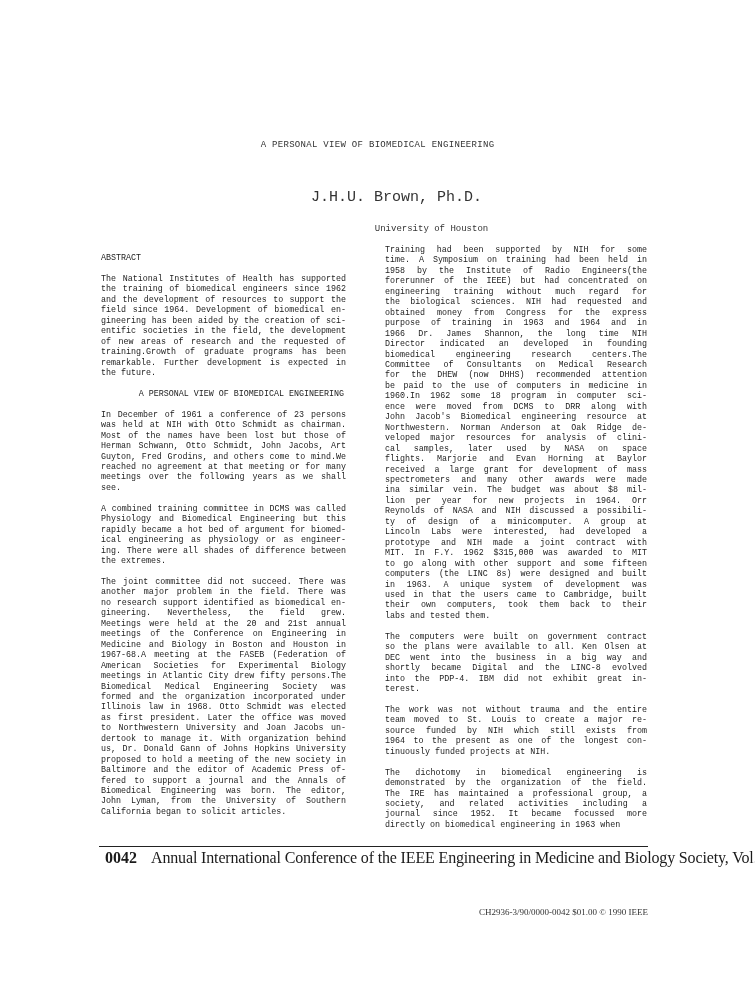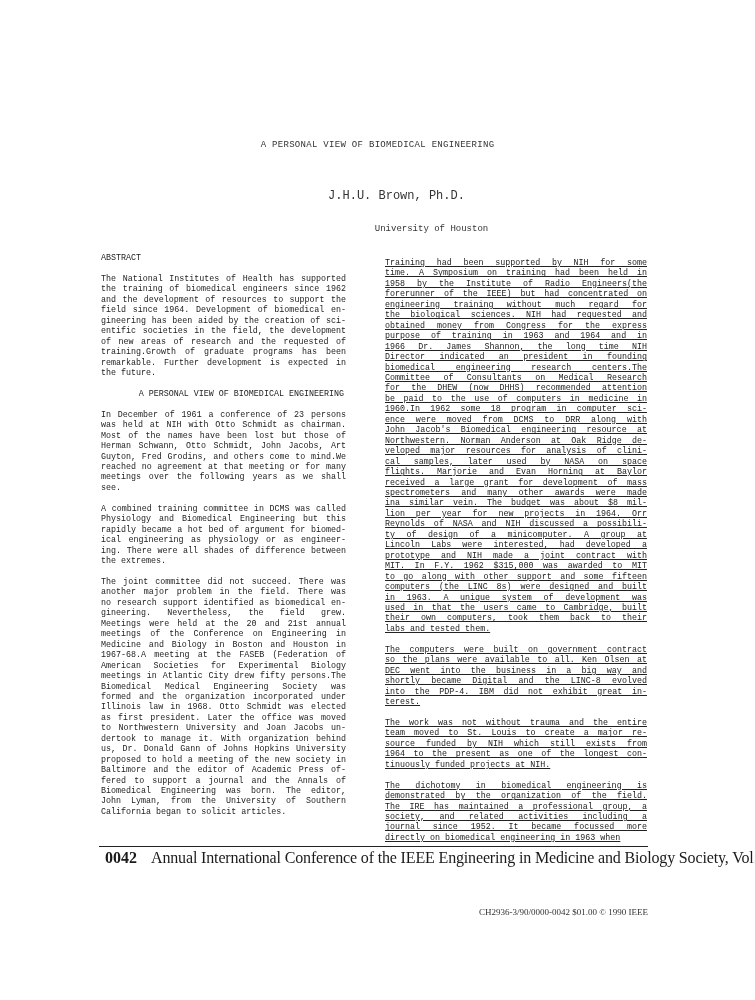--- a/index.html
+++ b/index.html
@@ -1,27 +1,27 @@
 <!DOCTYPE html>
 <html><head>
 <meta charset="utf-8">
 <style>
   html, body { margin:0; padding:0; background:#ffffff; }
   body { width:755px; height:1000px; position:relative; overflow:hidden; color:#1a1a1a; }
   .mono { font-family: "Liberation Mono", "DejaVu Sans Mono", monospace; }
   .serif { font-family: "Liberation Serif", "DejaVu Serif", serif; }
   .title { position:absolute; top:140px; left:0; width:755px; text-align:center; font-size:9px; letter-spacing:0.3px; color:#333; }
-  .author { position:absolute; top:189px; left:0; width:755px; text-align:center; font-size:12px; padding-left:38px; box-sizing:border-box; color:#333;}
+  .author { position:absolute; top:189px; left:0; width:755px; text-align:center; font-size:15px; padding-left:38px; box-sizing:border-box; color:#333;}
   .affil { position:absolute; top:224px; left:0; width:755px; text-align:center; font-size:9px; padding-left:108px; box-sizing:border-box; color:#333;}
   .col { position:absolute; font-size:8.35px; line-height:10.45px; text-align:justify; color:#222; }
   .col p { margin:0 0 10.45px 0; }
   .col .line { display:block; text-align:justify; text-align-last:justify; white-space:nowrap; }
   .col .line.last { text-align-last:left; }
   .left { left:101px; top:253px; width:245px; }
-  .right { left:385px; top:258px; width:262px;text-decoration:underline; }
+  .right { left:385px; top:245px; width:262px; }
   .heading { display:block; margin-bottom:10.45px; }
   .heading2 { text-align:right; display:block; margin-bottom:10.45px; padding-right:2px;}
   .rule { position:absolute; left:99px; top:846px; width:549px; height:1px; background:#222; }
   .foot1 { position:absolute; left:105px; top:849px; width:549px; font-size:16px; white-space:nowrap; }
   .foot1 .num { font-weight:bold; display:inline-block; width:46px; }
   .foot1 .txt { letter-spacing:-0.15px; }
   .foot2 { position:absolute; right:107px; top:863px; font-size:9px; white-space:nowrap; color:#333;margin-top:44px;}
 </style>
 </head>
 <body>
@@ -99,21 +99,21 @@
       <p>
         <span class="line">Training had been supported by NIH for some</span>
         <span class="line">time. A Symposium on training had been held in</span>
         <span class="line">1958 by the Institute of Radio Engineers(the</span>
         <span class="line">forerunner of the IEEE) but had concentrated on</span>
         <span class="line">engineering training without much regard for</span>
         <span class="line">the biological sciences.  NIH had requested and</span>
         <span class="line">obtained money from Congress for the express</span>
         <span class="line">purpose of training in 1963 and 1964 and in</span>
         <span class="line">1966 Dr. James Shannon, the long time NIH</span>
-        <span class="line">Director indicated an president in founding</span>
+        <span class="line">Director indicated an developed in founding</span>
         <span class="line">biomedical engineering research centers.The</span>
         <span class="line">Committee of Consultants on Medical Research</span>
         <span class="line">for the DHEW (now DHHS)  recommended attention</span>
         <span class="line">be paid to the use of computers in medicine in</span>
         <span class="line">1960.In 1962 some 18 program in computer sci-</span>
         <span class="line">ence were moved from DCMS to DRR along with</span>
         <span class="line">John Jacob's Biomedical engineering resource at</span>
         <span class="line">Northwestern. Norman Anderson at Oak Ridge de-</span>
         <span class="line">veloped major resources for analysis of clini-</span>
         <span class="line">cal samples, later used by NASA on space</span>

